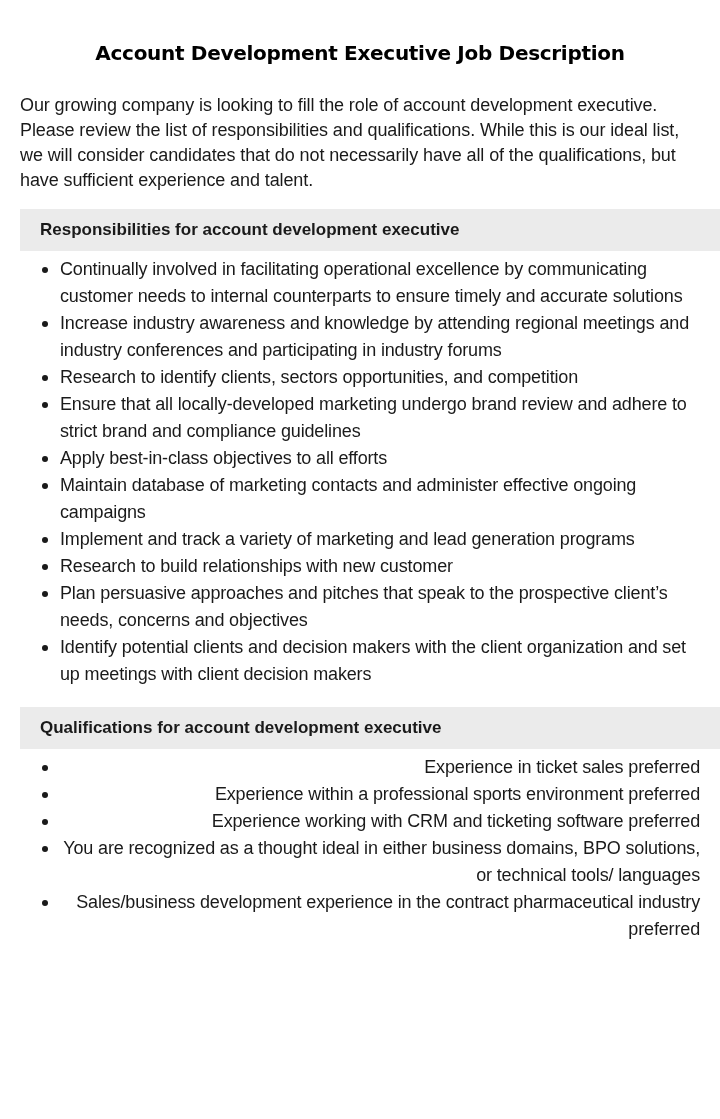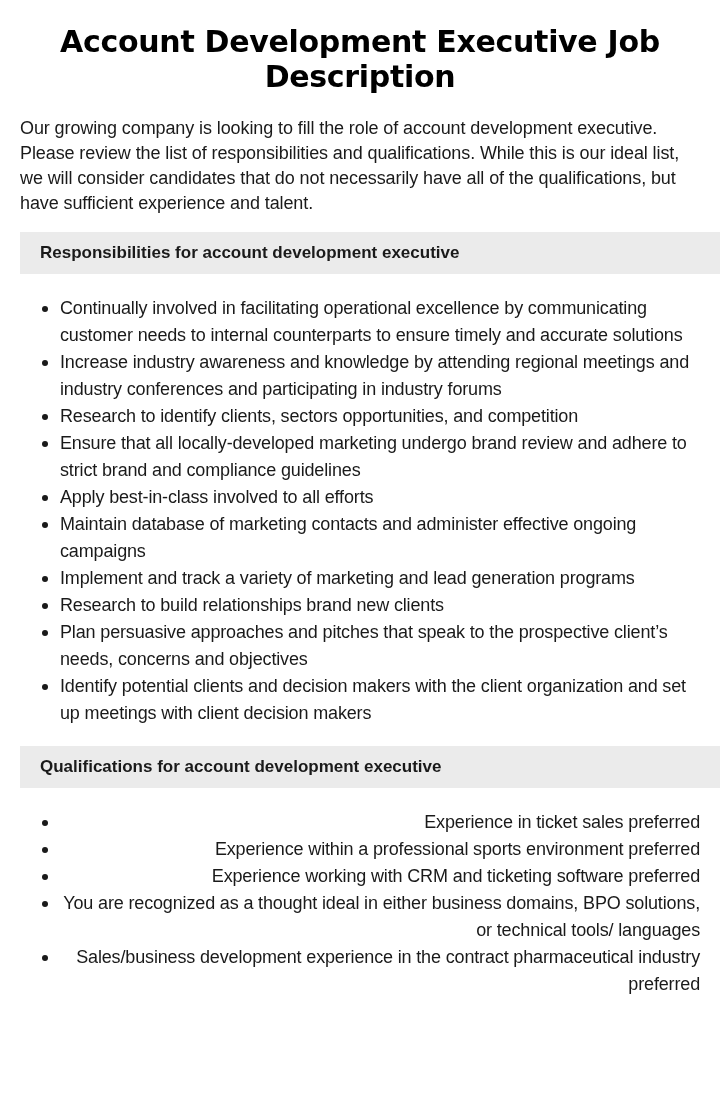--- a/index.html
+++ b/index.html
@@ -10,27 +10,27 @@
       overflow: hidden;
       font-family: "Liberation Sans", "DejaVu Sans", sans-serif;
       color: #111111;
     }
     .page {
       padding: 0 20px 0 20px;
     }
     .title {
       font-family: "DejaVu Sans", "Liberation Sans", sans-serif;
       font-weight: bold;
-      font-size: 30px;
+      font-size: 20px;
       line-height: 35px;
       text-align: center;
       color: #000000;
       padding-top: 20px;
       letter-spacing: -0.3px;
-      margin: 4px 40px;
+      margin: 16px 40px;
     }
     .intro {
       margin-top: 22px;
       font-size: 18px;
       line-height: 25px;
       color: #1a1a1a;
       letter-spacing: -0.1px;
     }
     .section-header {
       margin-top: 16px;
@@ -40,21 +40,21 @@
       display: flex;
       align-items: center;
       font-size: 17px;
       font-weight: bold;
       color: #1a1a1a;
       width: 716px;
     }
     .section-header span { font-weight: 600; }
     ul.items {
       list-style: none;
-      margin-top: 21px;
+      margin-top: 5px;
       padding-left: 0;
     }
     ul.items li {
       position: relative;
       padding-left: 40px;
       font-size: 18px;
       line-height: 27px;
       color: #1a1a1a;
       letter-spacing: -0.15px;
       padding-right: 0;
@@ -81,24 +81,24 @@
 
   <section>
     <div class="section-header">
       <span>Responsibilities for account development executive</span>
     </div>
     <ul class="items">
       <li>Continually involved in facilitating operational excellence by communicating customer needs to internal counterparts to ensure timely and accurate solutions</li>
       <li>Increase industry awareness and knowledge by attending regional meetings and industry conferences and participating in industry forums</li>
       <li>Research to identify clients, sectors opportunities, and competition</li>
       <li>Ensure that all locally-developed marketing undergo brand review and adhere to strict brand and compliance guidelines</li>
-      <li>Apply best-in-class involved to all efforts</li>
+      <li>Apply best-in-class objectives to all efforts</li>
       <li>Maintain database of marketing contacts and administer effective ongoing campaigns</li>
       <li>Implement and track a variety of marketing and lead generation programs</li>
-      <li>Research to build relationships brand new clients</li>
+      <li>Research to build relationships with new customer</li>
       <li>Plan persuasive approaches and pitches that speak to the prospective client’s needs, concerns and objectives</li>
       <li>Identify potential clients and decision makers with the client organization and set up meetings with client decision makers</li>
     </ul>
   </section>
 
   <section class="section-2">
     <div class="section-header">
       <span>Qualifications for account development executive</span>
     </div>
     <ul class="items">

